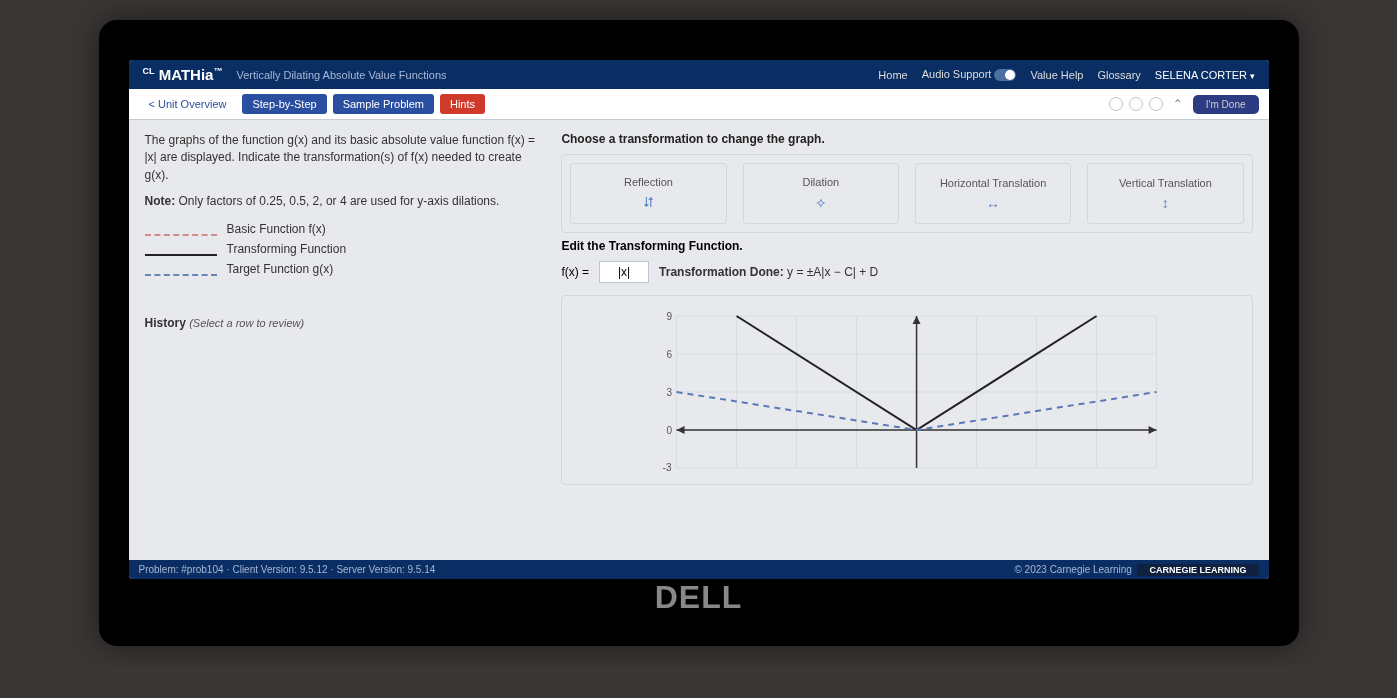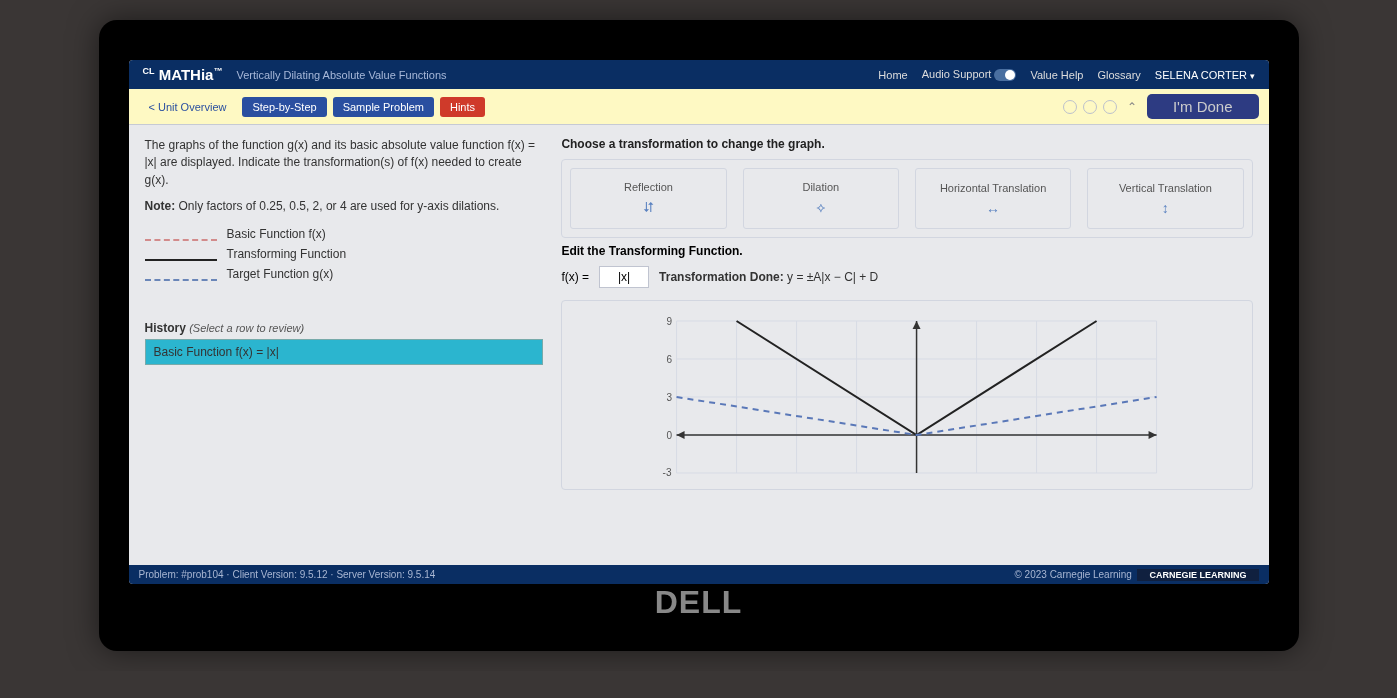--- a/index.html
+++ b/index.html
@@ -11,30 +11,30 @@
 .brand { font-weight:bold; font-size:15px; }
 .brand sup{font-size:9px;}
 .lesson-title { color:#a7b8d9; font-size:11px;}
 .spacer { flex:1; }
 .toplink { color:#ddd; font-size:11px; cursor:pointer; }
 .toggle { width:22px;height:12px;border-radius:6px;background:#4a6fa0;display:inline-block;vertical-align:middle;position:relative;}
 .toggle::after{content:"";position:absolute;right:1px;top:1px;width:10px;height:10px;border-radius:50%;background:#fff;}
 .user { color:#fff; font-size:11px;}
 .caret{font-size:9px;margin-left:3px;}
 
-.tabbar { background:#fef9c3; border-bottom:1px solid #c6cad4; padding:5px 10px; display:flex; align-items:center; gap:6px; }
+.tabbar { background:#ffffff; border-bottom:1px solid #c6cad4; padding:5px 10px; display:flex; align-items:center; gap:6px; }
 .tab { font-size:11px; padding:4px 10px; border-radius:3px; cursor:pointer;}
 .tab.link { color:#2a4fa0; }
 .tab.pill { background:#2a4fa0; color:#fff; }
 .tab.pill2 { background:#2a4fa0; color:#fff; }
 .tab.red { background:#cf3a2a; color:#fff; }
 .progress-dots { margin-left:auto; display:flex; gap:6px; align-items:center;}
 .dot{width:14px;height:14px;border:1px solid #bcc1cc;border-radius:50%;}
 .chev{color:#888;font-size:12px;margin:0 4px;}
-.done-btn{background:#2d3b82;color:#ccc;font-size:15px;padding:4px 26px;border-radius:5px;border:none;}
+.done-btn{background:#2d3b82;color:#ccc;font-size:10px;padding:4px 13px;border-radius:5px;border:none;}
 
 .content { display:flex; padding:12px 16px; gap:18px; min-height:440px; }
 
 .left { width:36%; font-size:12px; color:#333; }
 .left p.prompt { line-height:1.45; margin-bottom:10px; }
 .left .note { margin:8px 0 14px 0; }
 .legend { font-size:12px; }
 .legend-row{display:flex;align-items:flex-end;gap:10px;margin:6px 0;}
 .swatch{width:72px;height:0;border-top-width:2px;border-top-style:solid;}
 .swatch.dash-red{border-color:#d28b8b;border-top-style:dashed;}
@@ -113,21 +113,20 @@
               <span class="swatch solid"></span>
               <span>Transforming Function</span>
             </div>
         <div class="legend-row">
               <span class="swatch dash-blue"></span>
               <span>Target Function g(x)</span>
             </div>
       </div>
       <div class="history">
         <h4><span>History</span> <span class="hint">(Select a row to review)</span></h4>
-        <div class="history-row">Basic Function f(x) = |x|</div>
       </div>
     </div>
 
     <div class="right">
       <div class="panel-head">Choose a transformation to change the graph.</div>
       <div class="trans-grid">
         <div class="tcard">
           <span>Reflection</span>
               <span class="ticon">⮃</span>
         </div>

